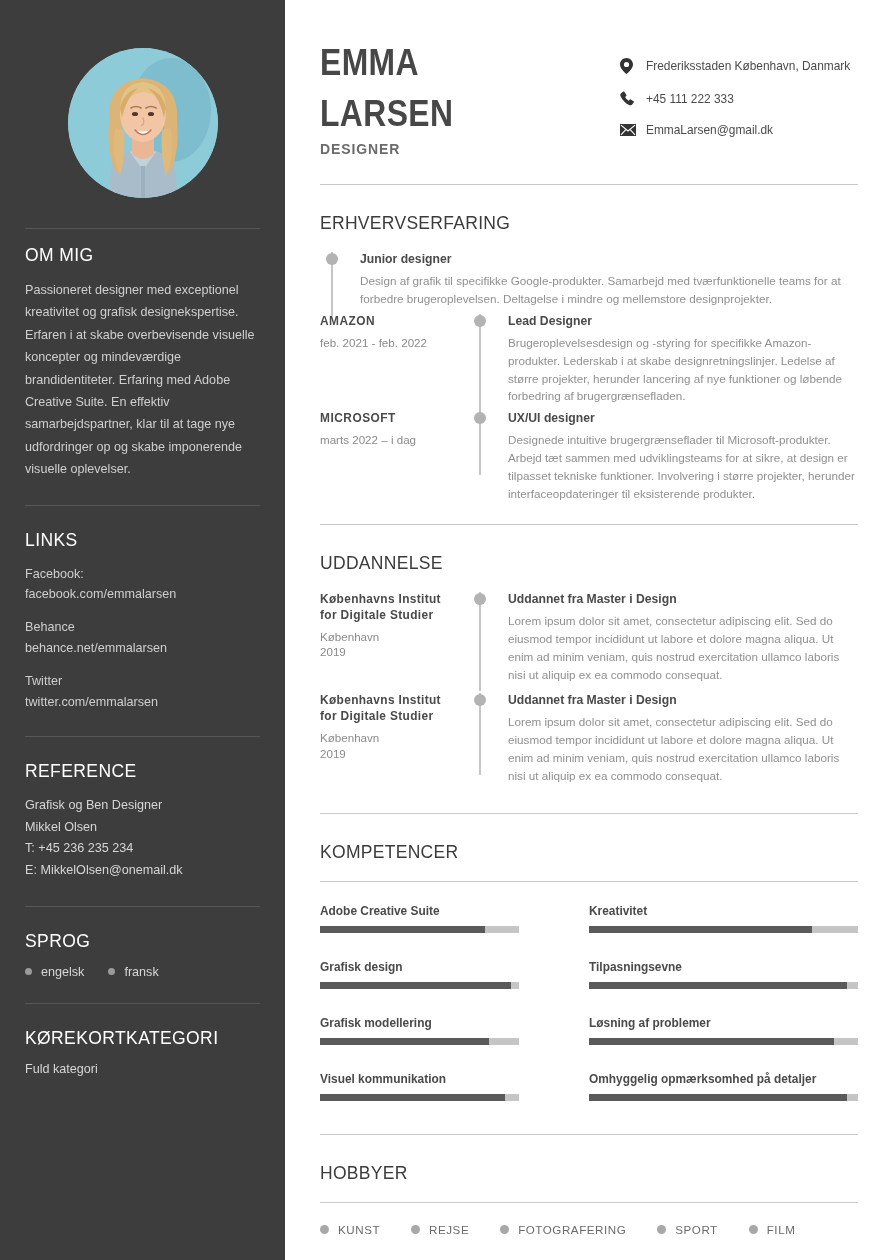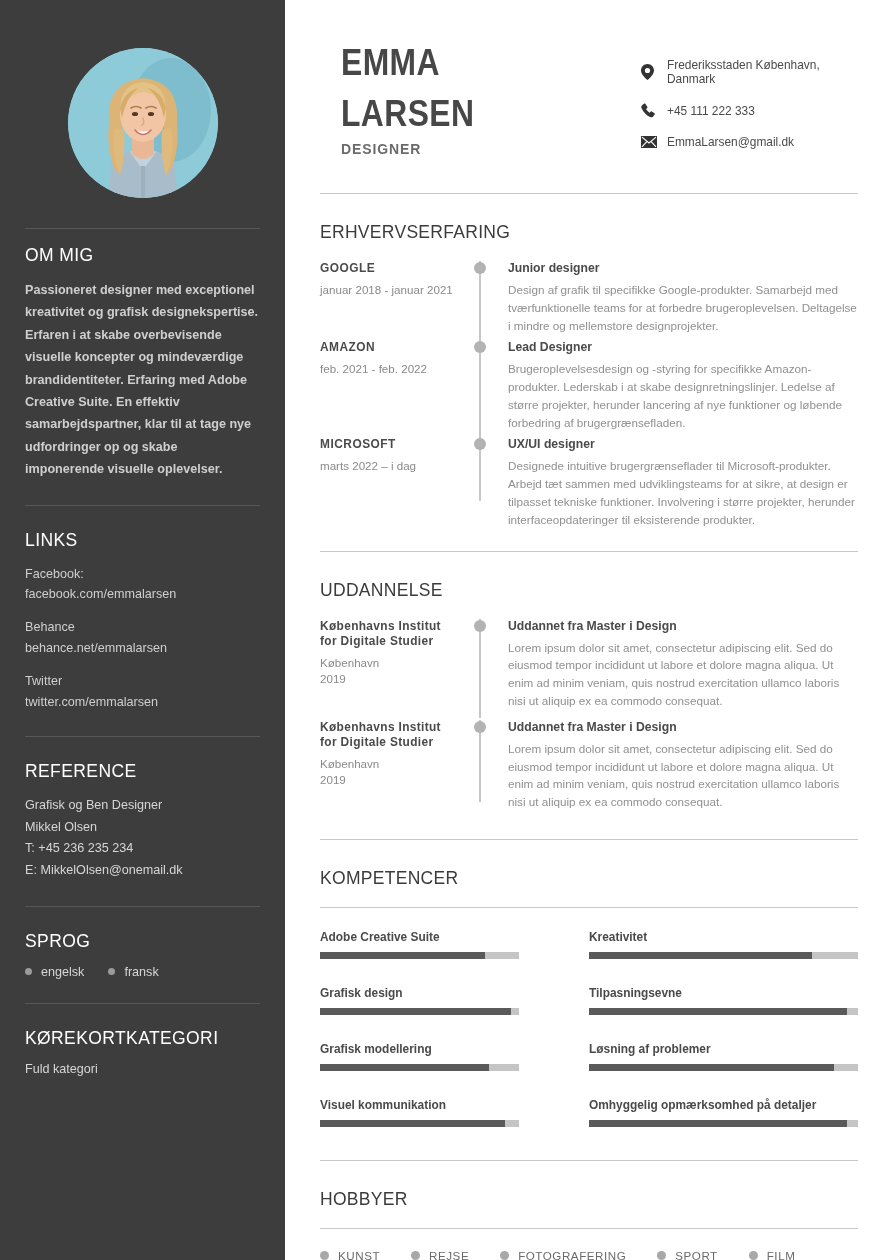--- a/index.html
+++ b/index.html
@@ -27,40 +27,40 @@
     background:#8ecbd8;
   }
   .photo svg { display:block; width:150px; height:150px; }
 
   .side-h {
     font-size:17.5px; font-weight:400; letter-spacing:.4px;
     color:#ffffff; margin-bottom:13px;
   }
   .side-sec { margin-top:0; }
   .side-body {
-    font-size:12.6px; line-height:1.78; color:#cfcfcf; font-weight:700;
+    font-size:12.6px; line-height:1.78; color:#cfcfcf; font-weight:400;
   }
   .divider { height:1px; background:#575757; margin:24px 0; }
 
   .link-item { margin-bottom:13px; font-size:12.6px; line-height:1.62; color:#cfcfcf; }
   .link-item .lk-name { display:block; }
   .link-item .lk-url { display:block; }
 
   .ref-line { font-size:12.6px; line-height:1.72; color:#d6d6d6; }
 
   .lang-row { display:flex; gap:24px; align-items:center; margin-top:2px; }
   .lang-item { display:flex; align-items:center; gap:9px; font-size:12.6px; color:#d6d6d6; }
   .dot-sm { width:7px; height:7px; border-radius:50%; background:#9b9b9b; flex:0 0 7px; }
 
   .lic-body { font-size:12.6px; color:#d6d6d6; }
 
   
   .main { flex:1; background:#fff; padding:0 36px 0 35px; position:relative; }
 
-  .hdr { display:flex; padding-top:44px;margin-left:21px; }
+  .hdr { display:flex; padding-top:44px; }
   .hdr-left { width:300px; flex:0 0 300px; }
   .name {
     font-family:"Liberation Sans Narrow","Liberation Sans",sans-serif;
     font-weight:700; font-size:37px; line-height:1.02;
     color:#474747; letter-spacing:.5px;
     transform:scaleX(.86); transform-origin:left center;
   }
   .name .ln2 { margin-top:13px; }
   .role {
     margin-top:9px; font-size:14px; letter-spacing:.9px;
@@ -272,24 +272,20 @@
           <span class="c-txt">EmmaLarsen@gmail.dk</span>
         </div>
       </div>
     </div>
 
     <div class="rule rule-hdr"></div>
 
     <h2 class="sec-title">ERHVERVSERFARING</h2>
 
     <div class="tl-item">
-      <div class="tl-left">
-        <div class="tl-org cap">GOOGLE</div>
-        <div class="tl-date">januar 2018 - januar 2021</div>
-      </div>
       <div class="tl-axis">
         <div class="tl-line"></div>
         <div class="tl-dot"></div>
       </div>
       <div class="tl-right">
         <div class="tl-role">Junior designer</div>
         <div class="tl-desc">Design af grafik til specifikke Google-produkter. Samarbejd med tværfunktionelle teams for at forbedre brugeroplevelsen. Deltagelse i mindre og mellemstore designprojekter.</div>
       </div>
     </div>
 

